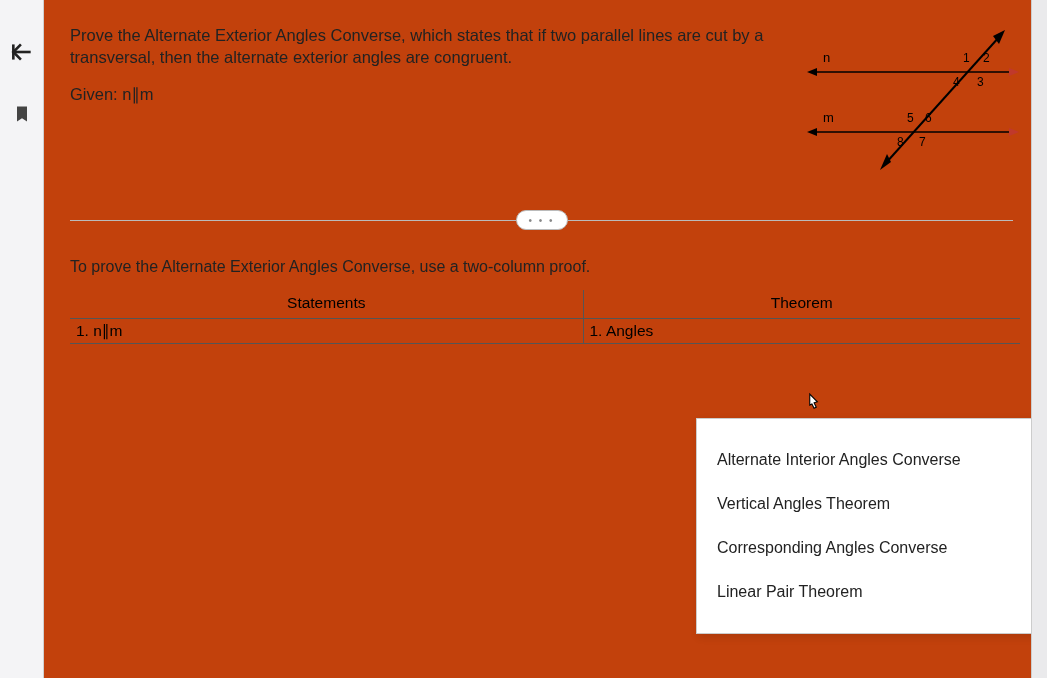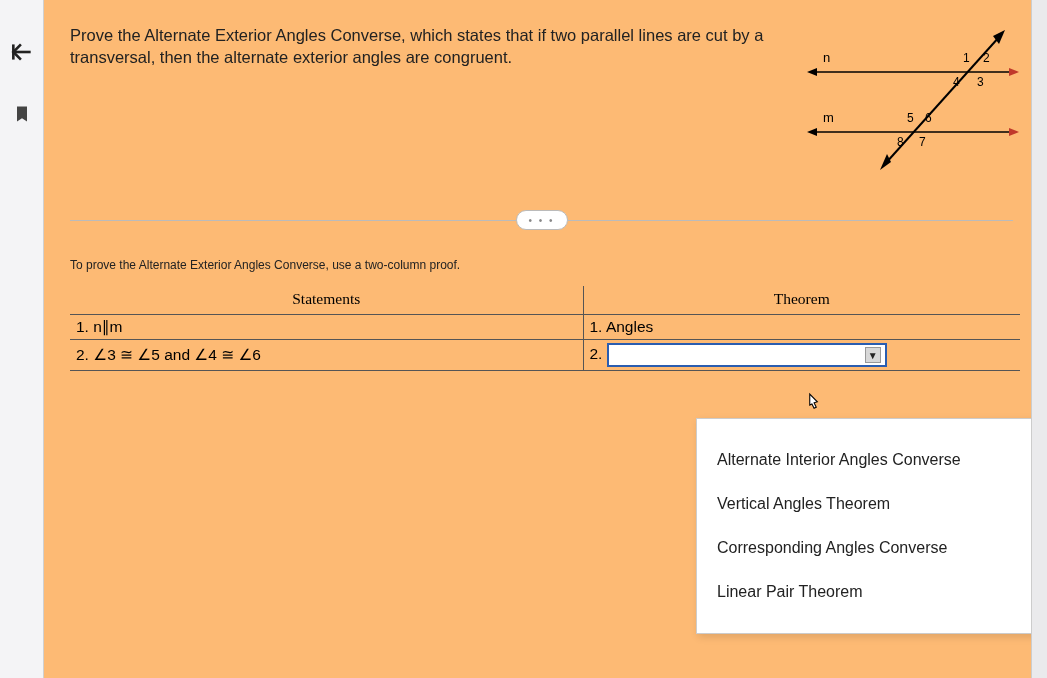--- a/index.html
+++ b/index.html
@@ -22,21 +22,21 @@
     gap: 34px;
   }
   .left-rail .icon-btn {
     width: 28px; height: 28px;
     display: flex; align-items: center; justify-content: center;
     color: #333;
     cursor: pointer;
   }
   .main {
     flex: 1;
-    background: #fdba74;
+    background: #c2410c;
     padding: 24px 0 0 26px;
     position: relative;
   }
   .top-row {
     display: flex;
     align-items: flex-start;
     gap: 10px;
   }
   .problem-text {
     flex: 1;
@@ -65,32 +65,31 @@
   .divider-row .pill {
     width: 52px; height: 20px;
     border: 1px solid #bbb;
     border-radius: 10px;
     background: #fff;
     display:flex;align-items:center;justify-content:center;
     font-size:10px;color:#888;letter-spacing:2px;
     margin: 0 0px;
   }
   .proof-intro {
-    font-size: 12px; color:#222; margin-bottom: 14px;
+    font-size: 16px; color:#222; margin-bottom: 14px;
   }
   table.proof {
     border-collapse: collapse;
     width: 950px;
     font-size: 15.5px;
   }
   table.proof th {
     font-weight: normal;
     padding: 4px 6px 6px 6px;
     border-bottom: 1px solid #555;
-    font-family: Liberation Serif, serif;
   }
   table.proof td {
     border-top: 1px solid #555;
     border-bottom: 1px solid #555;
     padding: 3px 6px;
     vertical-align: middle;
     margin-left: 16px;
   }
   table.proof td.stmt, table.proof th.stmt {
     border-right: 1px solid #555;
@@ -156,20 +155,21 @@
       <path d="M6 3h12v18l-6-4-6 4z"></path>
     </svg>
   </div>
 </div>
 
 <div class="main">
 
   <div class="top-row">
     <div class="problem-text">
       <div class="p1">Prove the Alternate Exterior Angles Converse, which states that if two parallel lines are cut by a transversal, then the alternate exterior angles are congruent.</div>
+      <div class="p2">Given: n∥m</div>
     </div>
 
     <div class="figure">
       <svg width="230" height="150" viewBox="0 0 230 150">
 
         <line x1="18" y1="48" x2="218" y2="48" stroke="#000" stroke-width="1.6"></line>
         <polygon points="12,48 22,44 22,52" fill="#000"></polygon>
         <polygon points="224,48 214,44 214,52" fill="#c0392b"></polygon>
 
         <line x1="18" y1="108" x2="218" y2="108" stroke="#000" stroke-width="1.6"></line>
@@ -215,32 +215,20 @@
       <tr>
         <td class="stmt">
           <span>1.</span>
           <span>n∥m</span>
         </td>
         <td>
           <span>1.</span>
           <span>Angles</span>
         </td>
       </tr>
-      <tr>
-        <td class="stmt">
-          <span>2.</span>
-          <span class="ang">∠3 ≅ ∠5 and ∠4 ≅ ∠6</span>
-        </td>
-        <td>
-          <span>2.</span>
-          <span class="dropdown">
-            <span class="tri">▼</span>
-          </span>
-        </td>
-      </tr>
     </tbody>
   </table>
 
   <svg class="cursor" width="26" height="26" viewBox="0 0 24 24">
     <path d="M9 2v10l2-1 2 4 2-1-2-4 3-1z" fill="#fff" stroke="#000" stroke-width="1"></path>
   </svg>
 
   <div class="options-panel">
     <div class="opt">Alternate Interior Angles Converse</div>
     <div class="opt">Vertical Angles Theorem</div>

